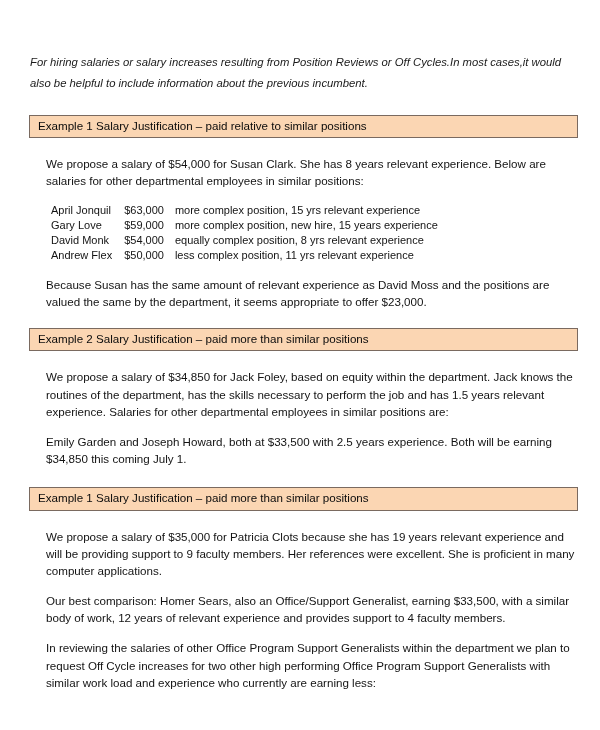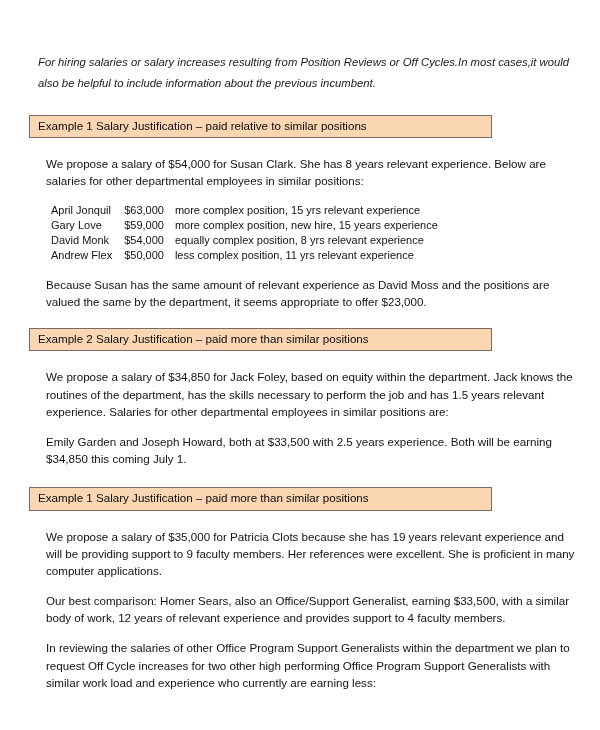--- a/index.html
+++ b/index.html
@@ -28,29 +28,29 @@
     font-weight: bold;
     letter-spacing: 0.1px;
     margin: 0 0 9px 0;
     line-height: 1.15;
     color: #0b0b0b;
   }
   .doc-subtitle {
     font-style: italic;
     font-size: 11.3px;
     line-height: 1.85;
-    margin: 0 0 21px 8px;
+    margin: 0 0 21px 0;
     max-width: 545px;
     color: #1a1a1a;
   }
   .section-header {
     background: #fbd6b3;
     border: 1px solid #7a6a60;
     box-sizing: border-box;
-    width: 463px;
+    width: 549px;
     margin-left: -1px;
     padding: 3px 0 4px 8px;
     font-size: 11.6px;
     line-height: 1.25;
     color: #0b0b0b;
     margin-bottom: 17px;
   }
   .body-text {
     font-size: 11.6px;
     line-height: 1.48;

